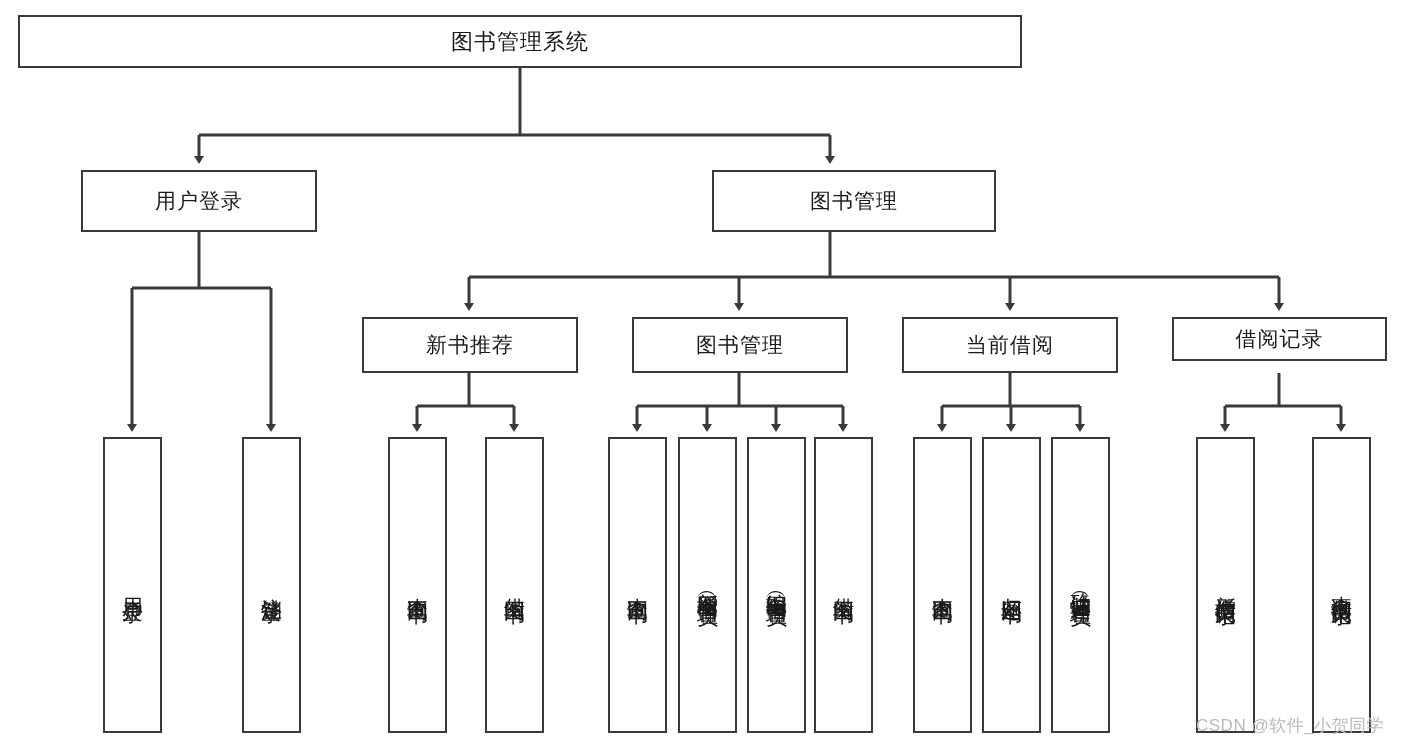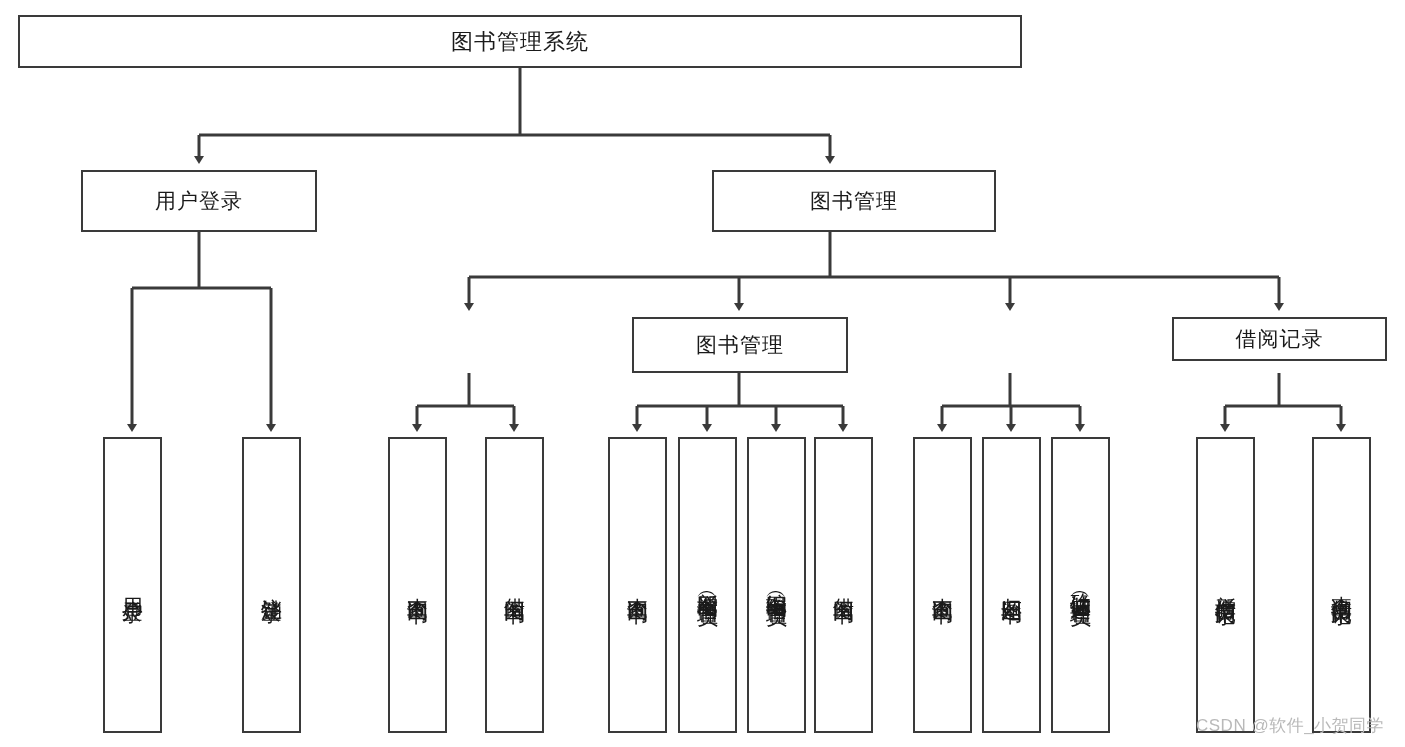--- a/index.html
+++ b/index.html
@@ -112,21 +112,23 @@
       <path d="M1225,406 L1225,428" marker-end="url(#arrow)"></path>
       <path d="M1341,406 L1341,428" marker-end="url(#arrow)"></path>
     </g>
   </svg>
 
   <div class="node horiz root" style="left:18px; top:15px; width:1004px; height:53px;">图书管理系统</div>
 
   <div class="node horiz" style="left:81px; top:170px; width:236px; height:62px;">用户登录</div>
   <div class="node horiz" style="left:712px; top:170px; width:284px; height:62px;">图书管理</div>
 
+  <div class="node horiz" style="left:362px; top:317px; width:216px; height:56px;">新书推荐</div>
   <div class="node horiz" style="left:632px; top:317px; width:216px; height:56px;">图书管理</div>
+  <div class="node horiz" style="left:902px; top:317px; width:216px; height:56px;">当前借阅</div>
   <div class="node horiz" style="left:1172px; top:317px; width:215px; height:44px;">借阅记录</div>
 
   <div class="node vert" style="left:103px; top:437px; width:59px; height:296px;">用户登录</div>
   <div class="node vert" style="left:242px; top:437px; width:59px; height:296px;">注销登录</div>
 
   <div class="node vert" style="left:388px; top:437px; width:59px; height:296px;">查询图书</div>
   <div class="node vert" style="left:485px; top:437px; width:59px; height:296px;">借阅图书</div>
 
   <div class="node vert" style="left:608px; top:437px; width:59px; height:296px;">查询图书</div>
   <div class="node vert" style="left:678px; top:437px; width:59px; height:296px;">新增图书（管理员）</div>

